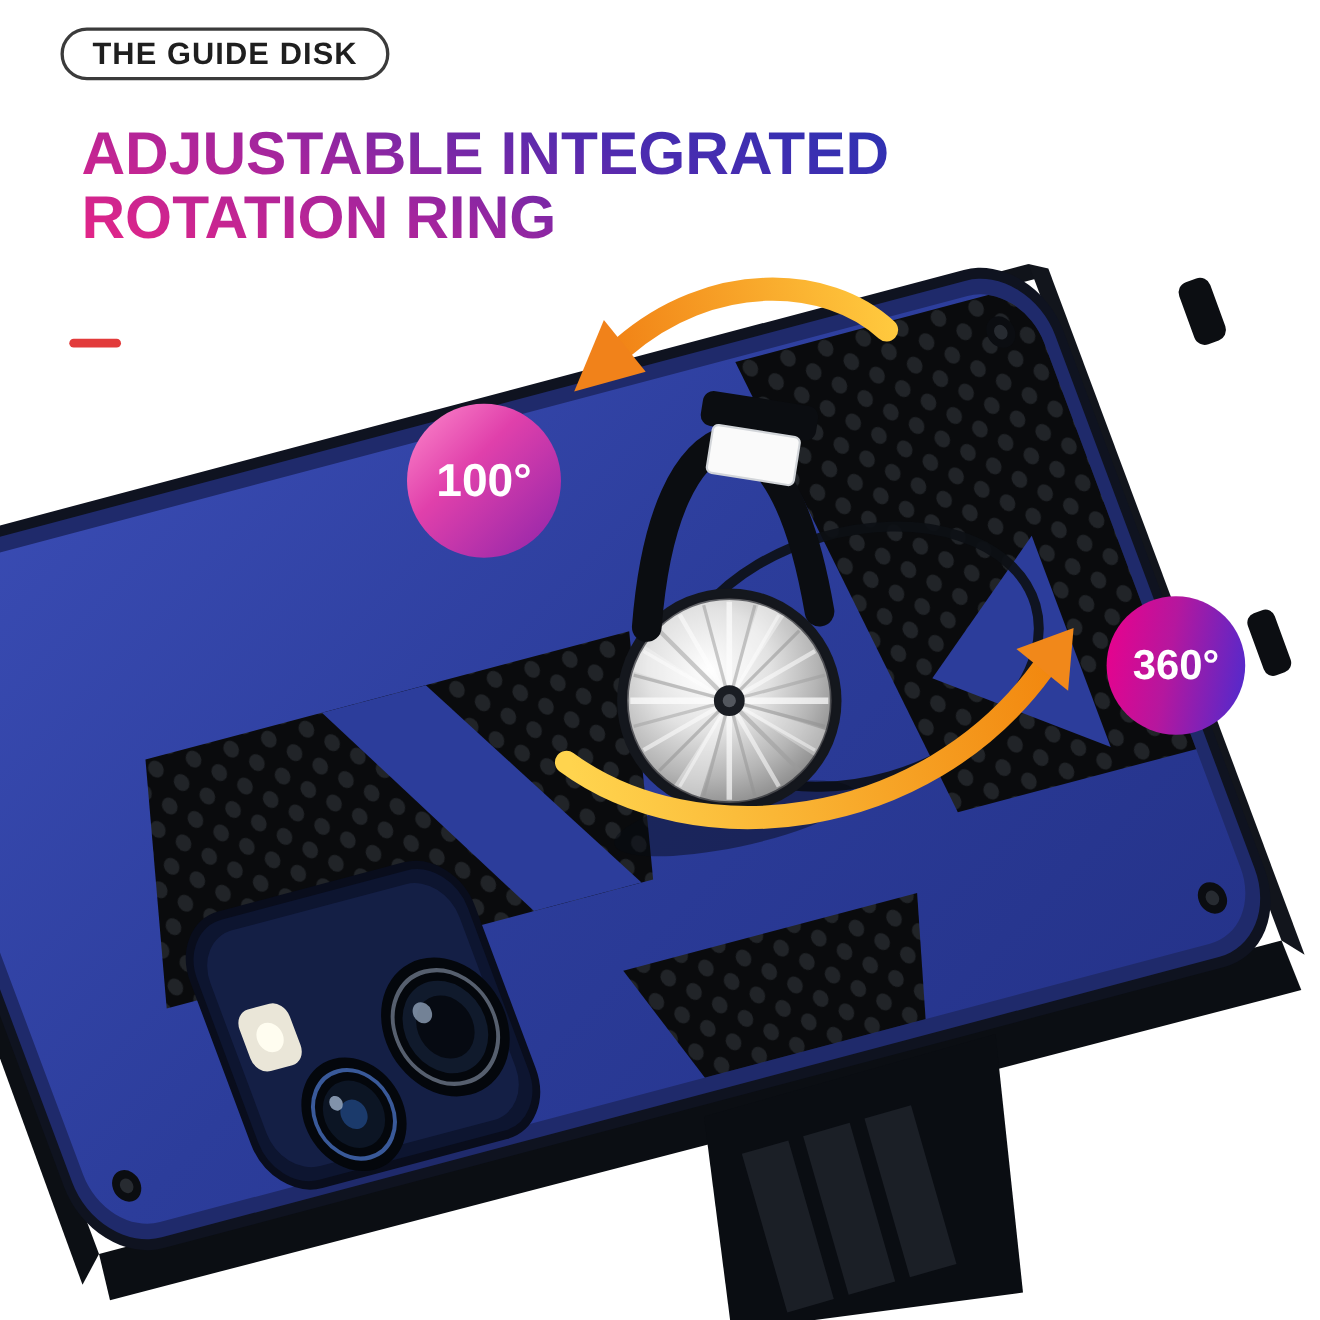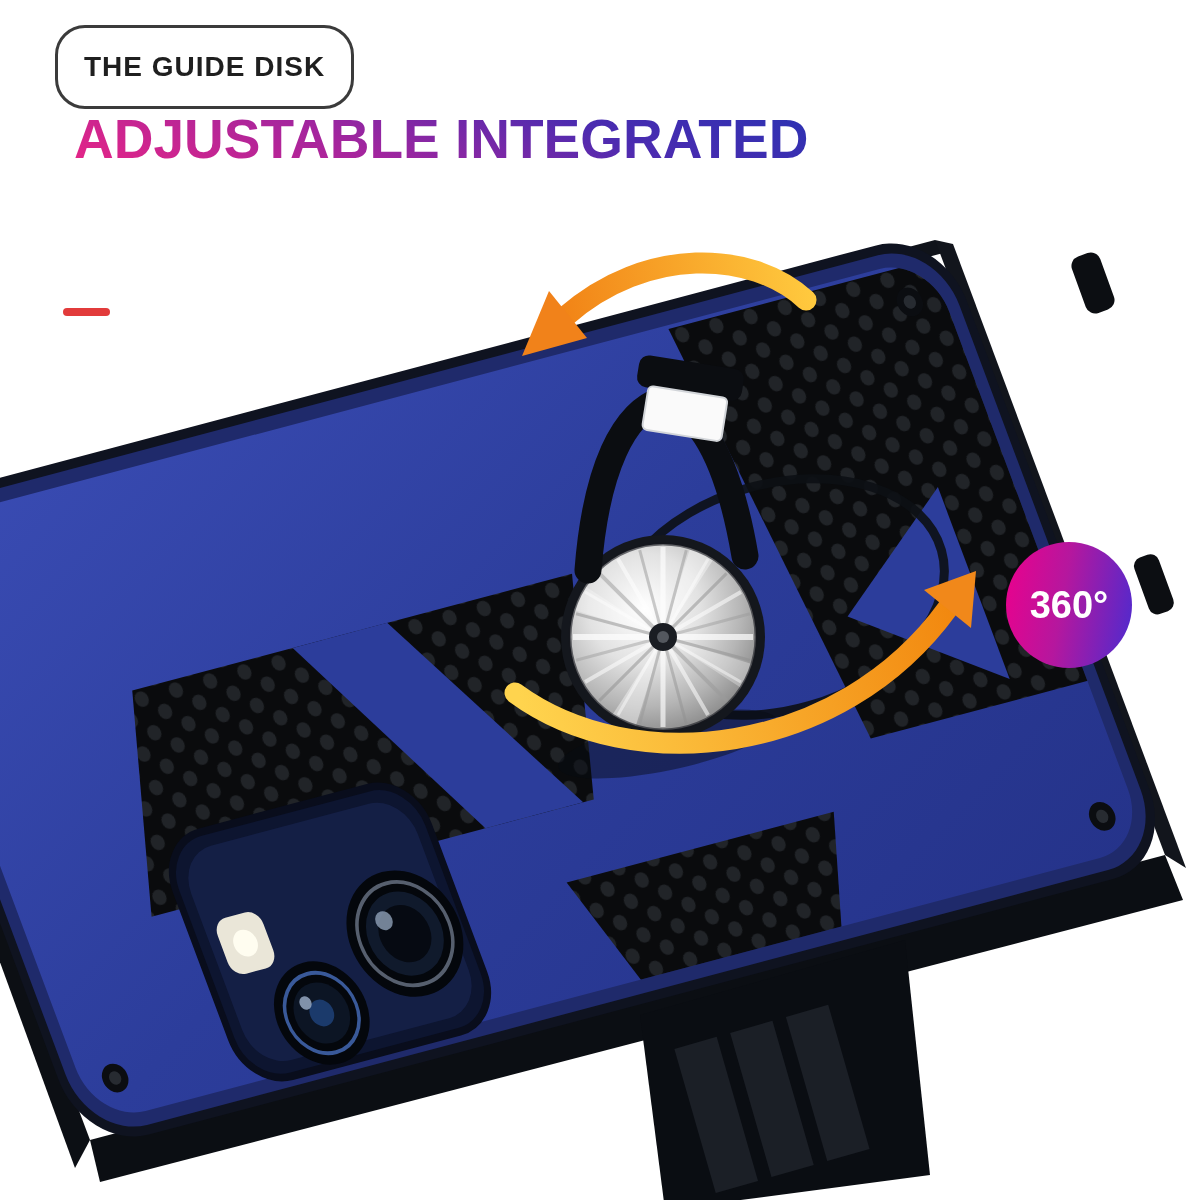--- a/index.html
+++ b/index.html
@@ -1,18 +1,18 @@
 <!DOCTYPE html>
 <html><head>
 <meta charset="utf-8">
 <style>
   html,body{margin:0;padding:0;background:#ffffff;}
   .stage{position:relative;width:1200px;height:1200px;overflow:hidden;background:#ffffff;font-family:"Liberation Sans",sans-serif;}
   .stage svg{position:absolute;left:0;top:0;}
-  .guide-badge{position:absolute;left:55px;top:25px;border:3px solid #3b3b3b;border-radius:30px;padding:23px 26px;font-weight:bold;font-size:28px;color:#1f1f1f;letter-spacing:1px;background:#ffffff;z-index:5;}
+  .guide-badge{position:absolute;left:55px;top:25px;border:3px solid #3b3b3b;border-radius:30px;padding:5px 26px;font-weight:bold;font-size:28px;color:#1f1f1f;letter-spacing:1px;background:#ffffff;z-index:5;}
   .headline{position:absolute;left:60px;top:96px;margin:14px;font-weight:800;font-size:55px;line-height:1.06;z-index:5;
     background:linear-gradient(205deg,#2b32b2 0%,#4c2bb0 30%,#a3259e 62%,#e72586 100%);
     -webkit-background-clip:text;background-clip:text;color:transparent;}
   .headline span{display:block;}
   .headline-underline{position:absolute;left:63px;top:308px;width:47px;height:8px;border-radius:4px;background:#e23b3b;z-index:5;}
   .callout{position:absolute;border-radius:50%;display:flex;align-items:center;justify-content:center;color:#ffffff;font-weight:bold;z-index:6;}
   .callout-100{left:370px;top:367px;width:140px;height:140px;font-size:42px;
     background:linear-gradient(135deg,#ff8ccd 0%,#e040ab 40%,#8e24aa 100%);}
   .callout-360{left:1006px;top:542px;width:126px;height:126px;font-size:38px;
     background:linear-gradient(100deg,#ec008c 0%,#b5179e 45%,#4b2bd0 100%);text-align:right;}
@@ -153,20 +153,24 @@
     <polygon points="976,571 971,628 924,590" fill="#f1881a"></polygon>
   </g>
 </svg>
 
 <div class="guide-badge">
   <span>THE GUIDE DISK</span>
 </div>
 
 <h1 class="headline">
   <span>ADJUSTABLE INTEGRATED</span>
+  <span>ROTATION RING</span>
 </h1>
 <div class="headline-underline"></div>
 
+<div class="callout callout-100">
+  <span>100°</span>
+</div>
 <div class="callout callout-360">
   <span>360°</span>
 </div>
 
 </div>
 
 </body></html>

